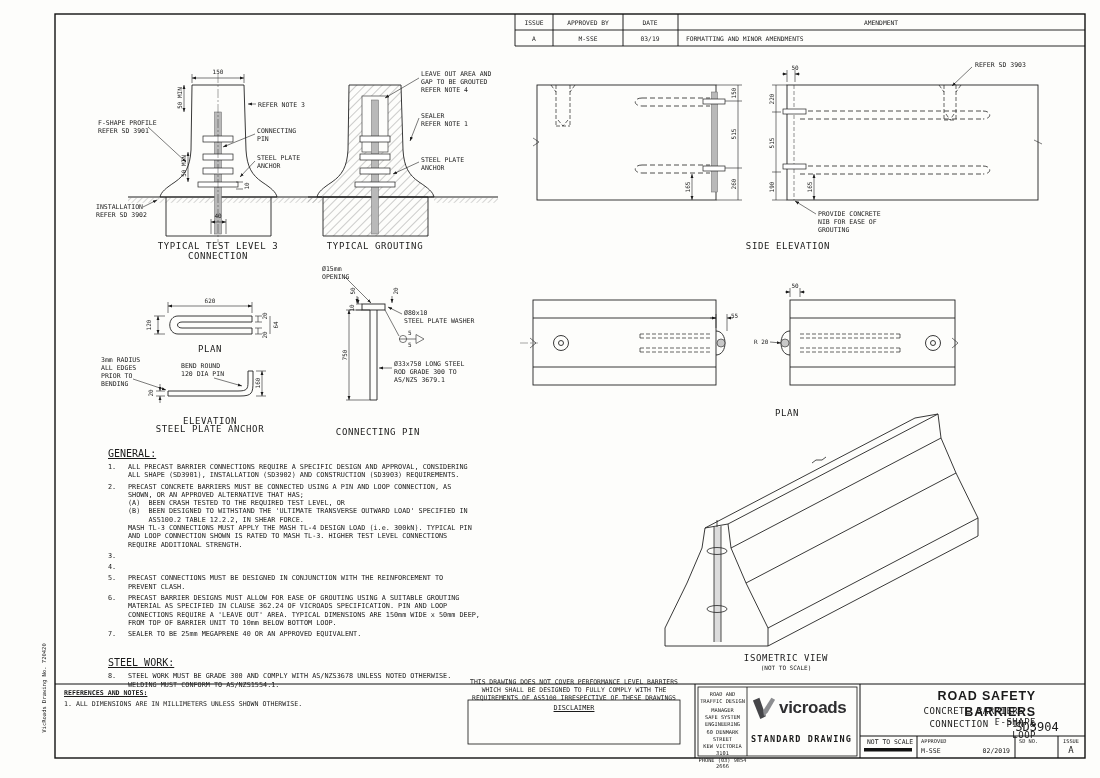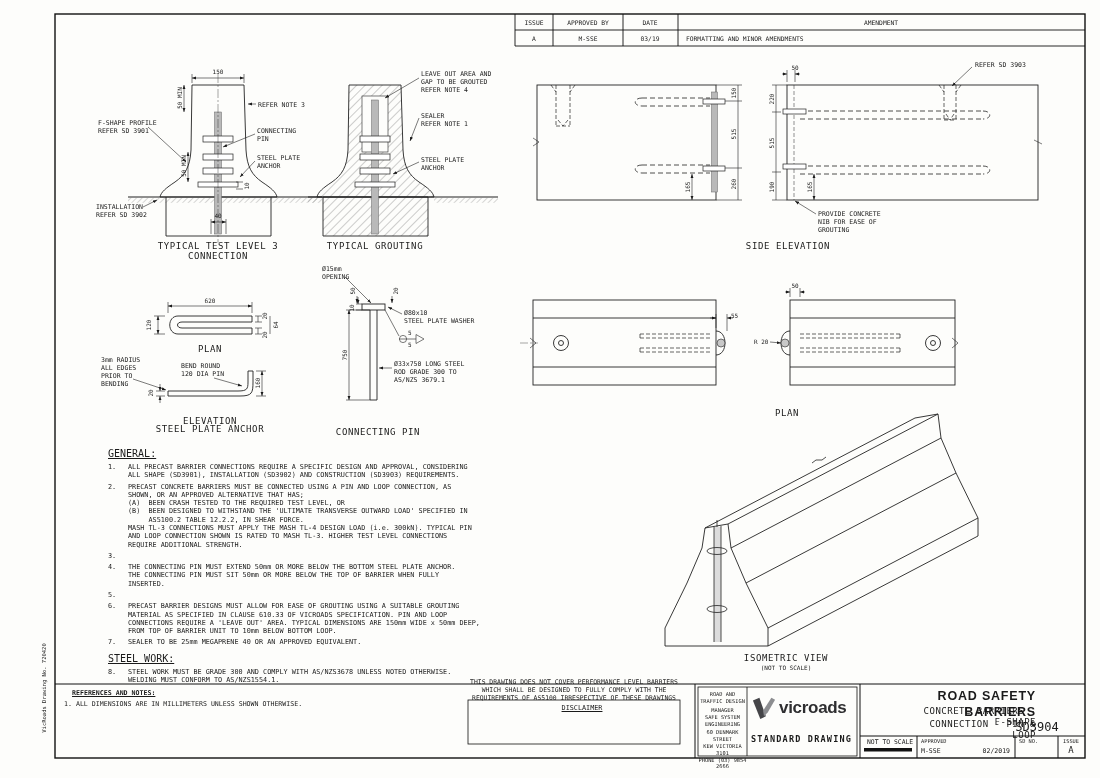--- a/index.html
+++ b/index.html
@@ -4,21 +4,21 @@
 <style>
   html,body{margin:0;padding:0;background:#e9e9e7;}
   .sheet{position:relative;width:1100px;height:778px;background:#fdfdfb;
          font-family:"DejaVu Sans Mono",monospace;color:#1a1a1a;overflow:hidden;}
   svg.lines{position:absolute;left:0;top:0;}
   .lbl{position:absolute;font-size:6.5px;line-height:1.25;white-space:pre-line;color:#1a1a1a;}
   .ctr{transform:translateX(-50%);text-align:right;}
   .rot{transform:translate(-50%,-50%) rotate(-90deg);white-space:nowrap;}
   .cap{font-size:9px;letter-spacing:.6px;}
   .dim{font-size:6px;}
-  .u{text-decoration:underline;margin-left:8px;}
+  .u{text-decoration:underline;}
   .rev{font-size:6.3px;white-space:nowrap;}
   .notes{position:absolute;left:108px;top:448px;width:372px;}
   .notes .hd{font-size:10px;text-decoration:underline;margin-bottom:4px;}
   .note-row{display:flex;margin-bottom:3px;}
   .note-num{width:20px;flex:none;font-size:6.8px;line-height:1.22;}
   .note-txt{font-size:6.8px;line-height:1.22;white-space:pre;}
   .tb{position:absolute;}
   .tb-small{font-size:5.3px;line-height:1.3;white-space:pre-line;text-align:center;}
   .brand{font-family:"Liberation Sans",sans-serif;font-weight:700;font-size:17px;
          letter-spacing:-.3px;color:#2e2e30;}
@@ -423,39 +423,38 @@
      AS5100.2 TABLE 12.2.2, IN SHEAR FORCE.
 MASH TL-3 CONNECTIONS MUST APPLY THE MASH TL-4 DESIGN LOAD (i.e. 300kN). TYPICAL PIN
 AND LOOP CONNECTION SHOWN IS RATED TO MASH TL-3. HIGHER TEST LEVEL CONNECTIONS
 REQUIRE ADDITIONAL STRENGTH.</div>
       </div>
   <div class="note-row">
         <div class="note-num">3.</div>
       </div>
   <div class="note-row">
         <div class="note-num">4.</div>
-        <div class="note-txt">THE CONNECTING PIN MUST EXTEND 50mm OR MORE BELOW THE BOTTOM STEEL PLATE ANCHOR.
-THE CONNECTING PIN MUST SIT 50mm OR MORE BELOW THE TOP OF BARRIER WHEN FULLY
-INSERTED.</div>
       </div>
   <div class="note-row">
         <div class="note-num">5.</div>
+        <div class="note-txt">PRECAST CONNECTIONS MUST BE DESIGNED IN CONJUNCTION WITH THE REINFORCEMENT TO
+PREVENT CLASH.</div>
       </div>
   <div class="note-row">
         <div class="note-num">6.</div>
         <div class="note-txt">PRECAST BARRIER DESIGNS MUST ALLOW FOR EASE OF GROUTING USING A SUITABLE GROUTING
-MATERIAL AS SPECIFIED IN CLAUSE 610.33 OF VICROADS SPECIFICATION. PIN AND LOOP
+MATERIAL AS SPECIFIED IN CLAUSE 362.24 OF VICROADS SPECIFICATION. PIN AND LOOP
 CONNECTIONS REQUIRE A 'LEAVE OUT' AREA. TYPICAL DIMENSIONS ARE 150mm WIDE x 50mm DEEP,
 FROM TOP OF BARRIER UNIT TO 10mm BELOW BOTTOM LOOP.</div>
       </div>
   <div class="note-row">
         <div class="note-num">7.</div>
         <div class="note-txt">SEALER TO BE 25mm MEGAPRENE 40 OR AN APPROVED EQUIVALENT.</div>
       </div>
-  <div class="hd" style="margin-top:6px">STEEL WORK:</div>
+  <div class="hd" style="margin-top:19px">STEEL WORK:</div>
   <div class="note-row">
         <div class="note-num">8.</div>
         <div class="note-txt">STEEL WORK MUST BE GRADE 300 AND COMPLY WITH AS/NZS3678 UNLESS NOTED OTHERWISE.
 WELDING MUST CONFORM TO AS/NZS1554.1.</div>
       </div>
 </div>
 
 <div class="lbl u" style="left:64px;top:689px;font-size:6.6px;font-weight:bold">REFERENCES AND NOTES:</div>
 <div class="lbl" style="left:64px;top:700px;font-size:6.6px">1. ALL DIMENSIONS ARE IN MILLIMETERS UNLESS SHOWN OTHERWISE.</div>
 

